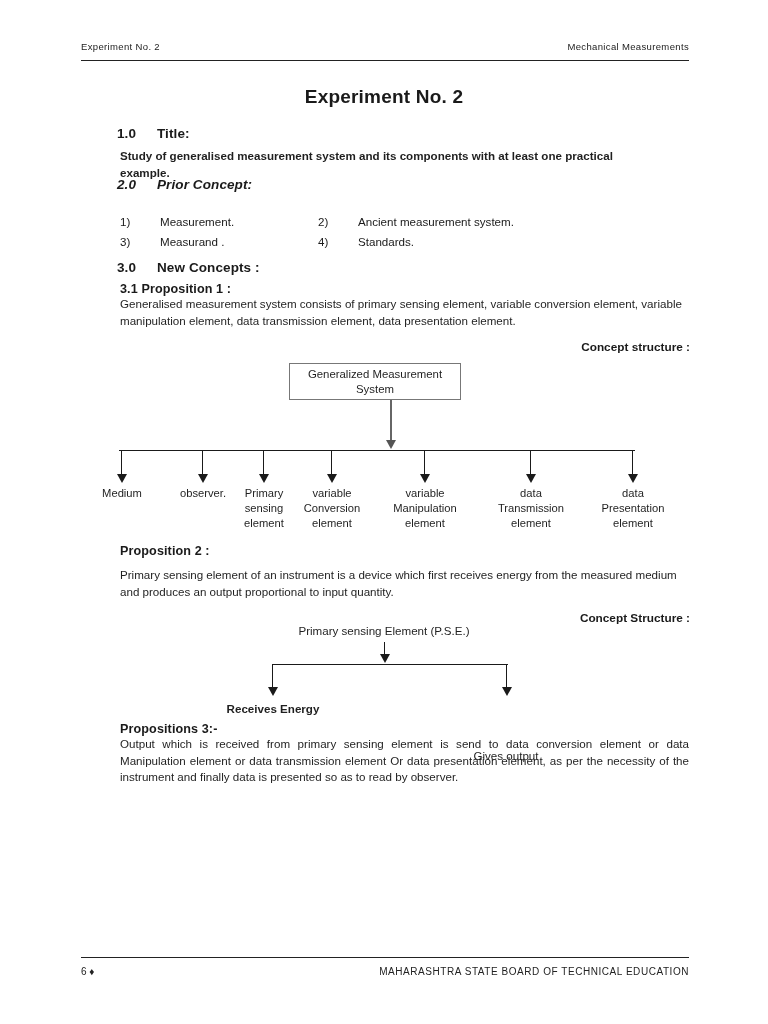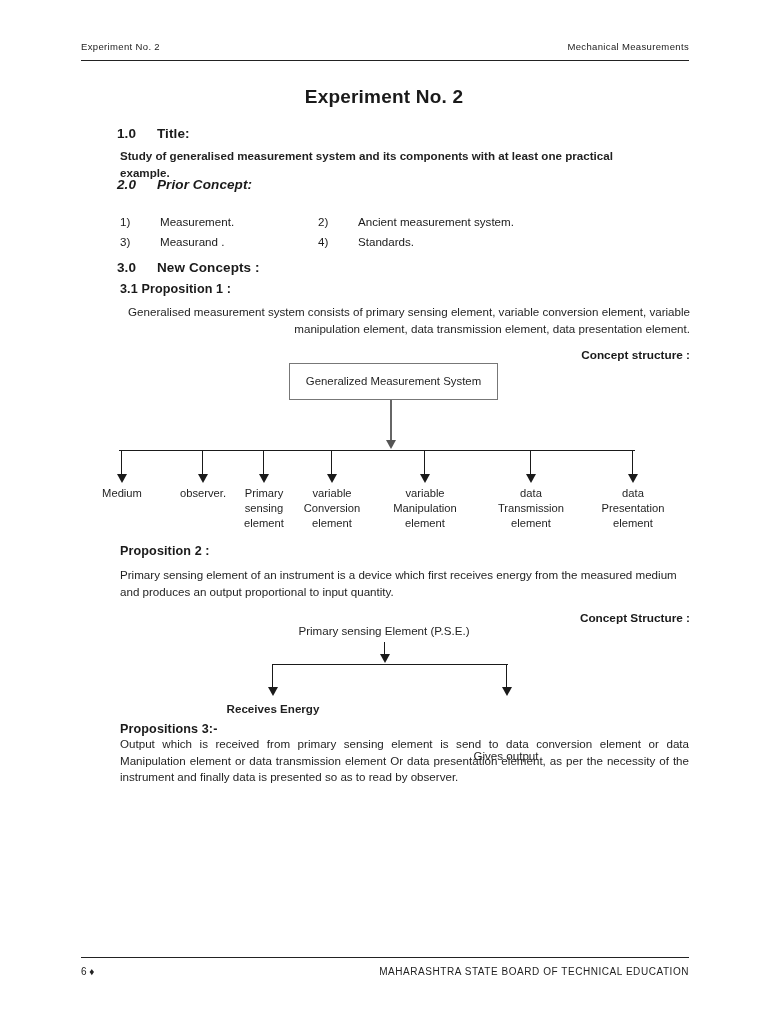--- a/index.html
+++ b/index.html
@@ -108,21 +108,21 @@
     font-weight: bold;
     text-align: right;
   }
 
   
   .diagram { position: absolute; left: 0; top: 0; width: 768px; }
   .gms-box {
     position: absolute;
     left: 289px;
     top: 363px;
-    width: 209px;
+    width: 172px;
     height: 37px;
     border: 1.2px solid #777;
     box-sizing: border-box;
     display: flex;
     align-items: center;
     justify-content: center;
     text-align: center;
     font-size: 11.4px;
     line-height: 14.5px;
     color: #1f1f1f;
@@ -253,21 +253,21 @@
 
   <div class="sec" style="top:260px;">
     <div class="sec-head">
       <span class="sec-num">3.0</span>
       <span>New Concepts :</span>
     </div>
   </div>
 
   <div class="sec" style="top:282px; left:120px; width:570px;">
     <div class="sub-head">3.1 Proposition 1 :</div>
-    <div class="body-txt" style="margin-top:8px; width:570px;text-align:right;">Generalised measurement system consists of primary sensing element, variable conversion element, variable manipulation element, data transmission element, data presentation element.</div>
+    <div class="body-txt" style="width:570px;">Generalised measurement system consists of primary sensing element, variable conversion element, variable manipulation element, data transmission element, data presentation element.</div>
     <div class="mini-head" style="margin-top:11px;">Concept structure :</div>
   </div>
 
   <div class="diagram">
 
     <div class="gms-box">Generalized Measurement System</div>
 
     <div class="vline" style="left:390px; top:400px; height:42px;"></div>
     <div class="arrowhead grey" style="left:386px; top:440px;"></div>
 

